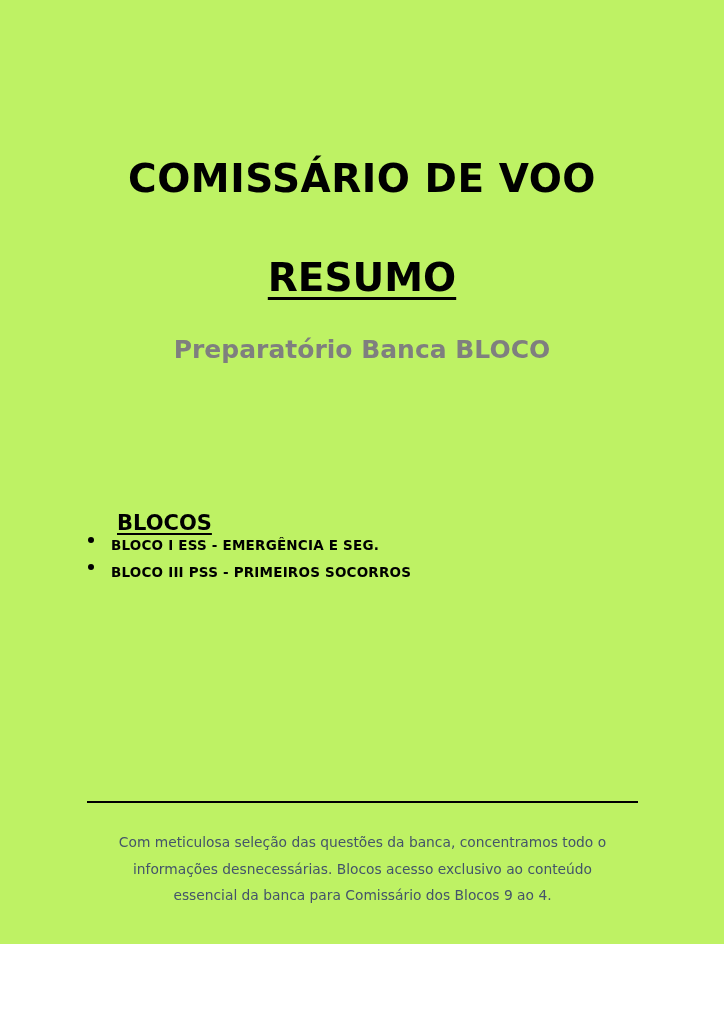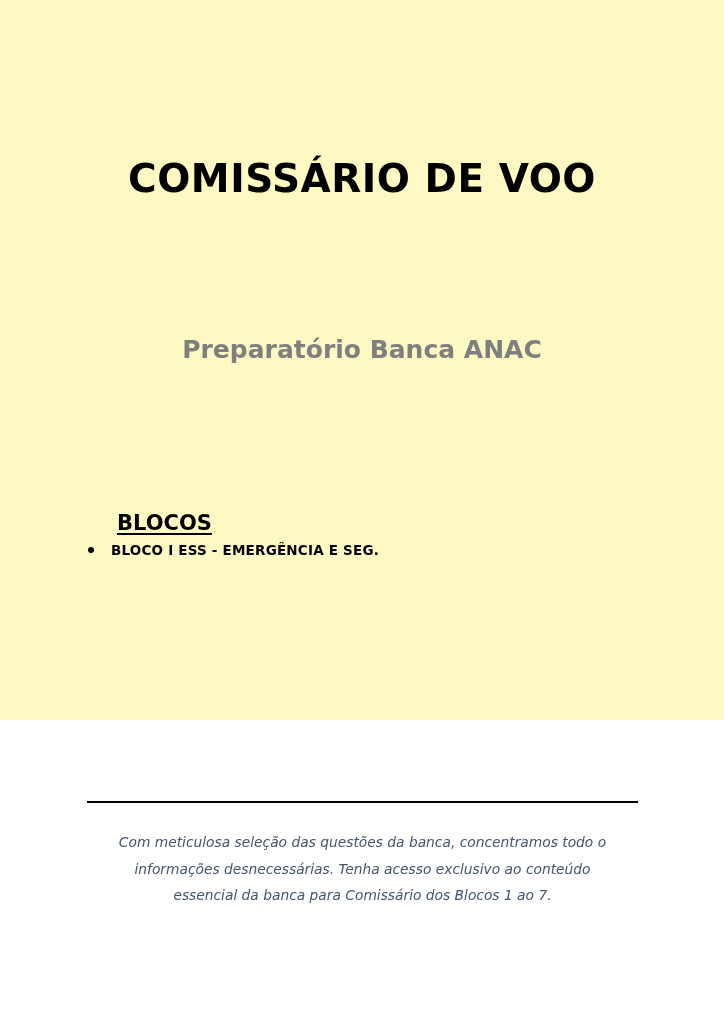--- a/index.html
+++ b/index.html
@@ -1,17 +1,17 @@
 <!DOCTYPE html>
 <html><head>
   <meta charset="utf-8">
   <style>
     html, body { margin: 0; padding: 0; background: #ffffff; }
     body { width: 724px; height: 1024px; position: relative; overflow: hidden; font-family: "DejaVu Sans", sans-serif; }
-    .page { position: absolute; left: 0; top: 0; width: 724px; height: 720px; background: #fef9c3; }
+    .page { position: absolute; left: 0; top: 0; width: 724px; height: 944px; background: #bef264; }
     .title {
       position: absolute; left: 0; width: 724px; top: 156px; text-align: center;
       font-family: "DejaVu Sans", sans-serif; font-weight: bold; font-size: 39px; color: #000;
       letter-spacing: 0.5px; margin: 0;
     }
     .subtitle {
       position: absolute; left: 0; width: 724px; top: 255px; text-align: center;
       font-family: "DejaVu Sans", sans-serif; font-weight: bold; font-size: 39px; color: #000;
       margin: 0;
     }
@@ -21,46 +21,50 @@
       font-family: "DejaVu Sans", sans-serif; font-weight: bold; font-size: 25px; color: #7f7f7f;
       margin: 0;
     }
     .blocos-heading {
       position: absolute; left: 103px; top: 497px;
       font-family: "DejaVu Sans", sans-serif; font-weight: bold; font-size: 21px; color: #000;
       text-decoration: underline; text-decoration-thickness: 2px; text-underline-offset: 3px;
       margin: 14px;
     }
     .blocos-list { position: absolute; left: 87px; top: 537px; margin: 0; padding: 0; list-style: none; }
-    .blocos-list li { height: 26.5px; display: flex; align-items: center; }
+    .blocos-list li { height: 26.5px; display: flex; }
     .bullet { width: 6px; height: 6px; border-radius: 50%; background: #000; margin-right: 17px; margin-left: 1px; }
     .item-text { font-family: "DejaVu Sans", sans-serif; font-weight: bold; font-size: 13.5px; color: #000; letter-spacing: 0.2px; }
     .divider { position: absolute; left: 87px; top: 801px; width: 551px; height: 2px; background: #000; }
     .footer {
       position: absolute; left: 90px; width: 545px; top: 829px; text-align: center;
       font-family: "DejaVu Sans", sans-serif; font-size: 13.8px; line-height: 26.5px; color: #44546a;
       margin: 0;
-      font-style: italic;
     }
   </style>
 </head>
 <body>
 
 <div class="page">
   <h1 class="title">COMISSÁRIO DE VOO</h1>
-  <div class="tagline">Preparatório Banca ANAC</div>
+  <h2 class="subtitle"><span>RESUMO</span></h2>
+  <div class="tagline">Preparatório Banca BLOCO</div>
 
   <div class="blocos-heading">BLOCOS</div>
   <ul class="blocos-list">
     <li>
       <span class="bullet"></span>
       <span class="item-text">BLOCO I ESS - EMERGÊNCIA E SEG.</span>
     </li>
+    <li>
+      <span class="bullet"></span>
+      <span class="item-text">BLOCO III PSS - PRIMEIROS SOCORROS</span>
+    </li>
   </ul>
 
   <div class="divider"></div>
 
   <div class="footer">
     <div>Com meticulosa seleção das questões da banca, concentramos todo o</div>
-    <div>informações desnecessárias. Tenha acesso exclusivo ao conteúdo</div>
-    <div>essencial da banca para Comissário dos Blocos 1 ao 7.</div>
+    <div>informações desnecessárias. Blocos acesso exclusivo ao conteúdo</div>
+    <div>essencial da banca para Comissário dos Blocos 9 ao 4.</div>
   </div>
 </div>
 
 </body></html>

